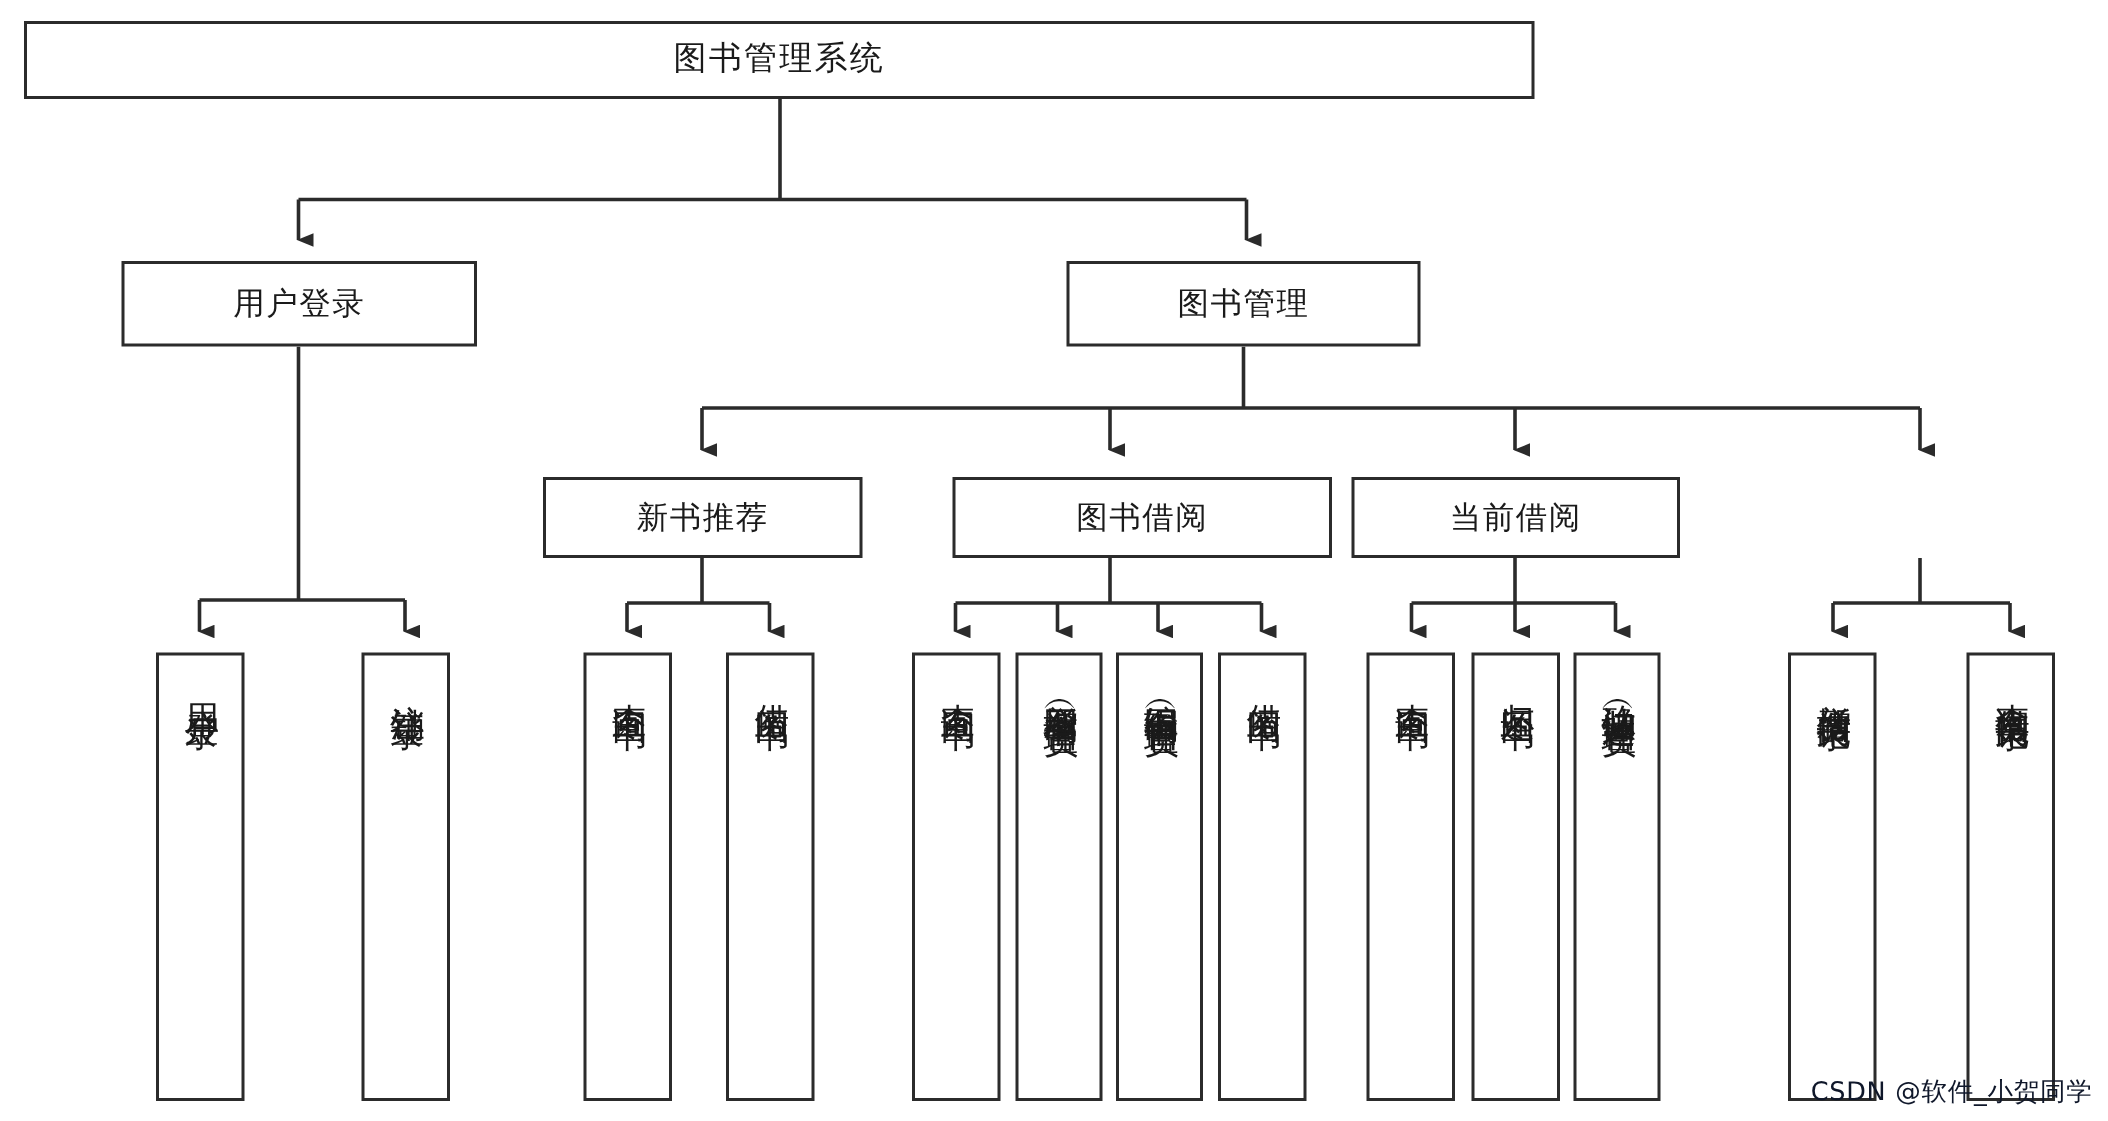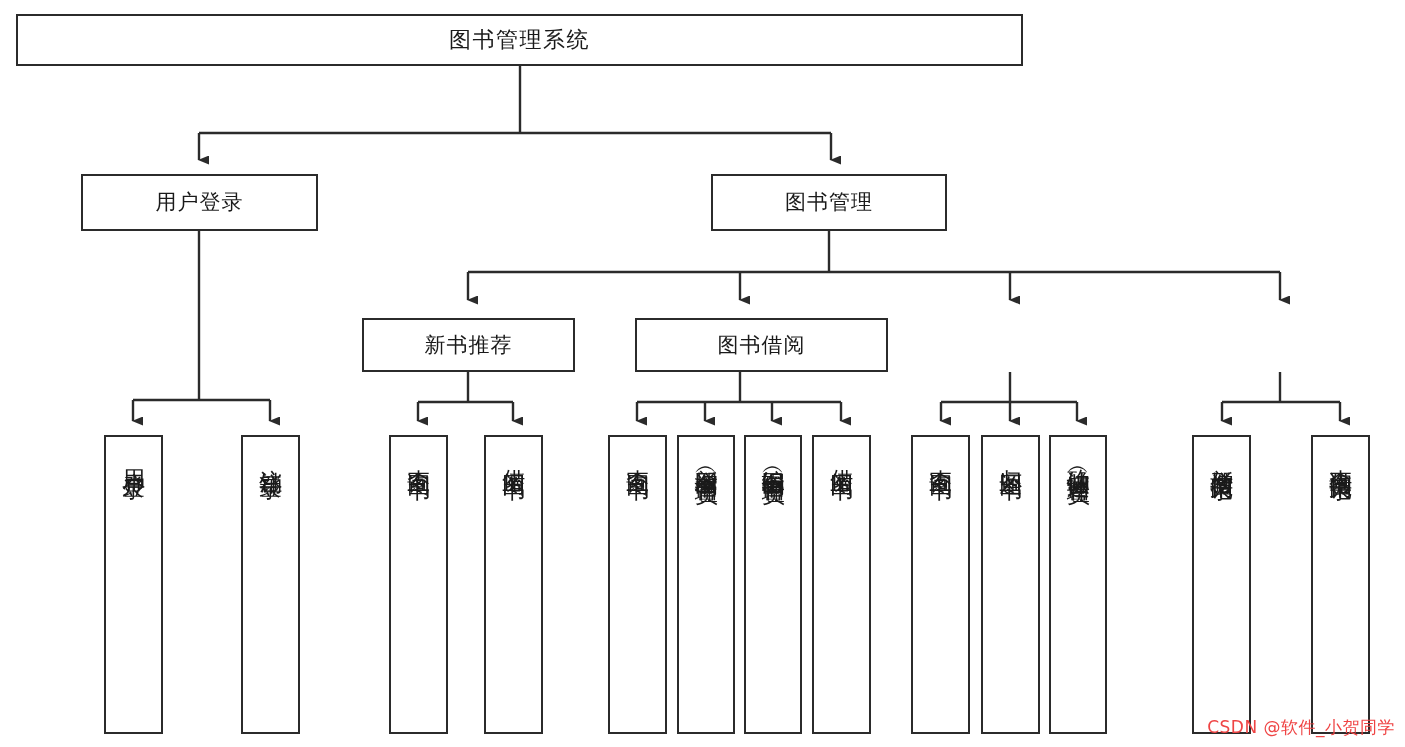--- a/index.html
+++ b/index.html
@@ -17,21 +17,21 @@
   .node.h .lbl{font-size:21px;letter-spacing:1px;}
   .node.root .lbl{font-size:22px;letter-spacing:1.5px;}
 
   
   .node.v{align-items:flex-start;justify-content:center;padding-top:14px;}
   .node.v .lbl{writing-mode:vertical-rl;text-orientation:upright;
                font-size:23px;line-height:1.02;letter-spacing:3px;
                white-space:normal;max-height:272px;}
   .node.v.tall .lbl{max-height:285px;letter-spacing:2px;}
 
-  .watermark{position:absolute;right:10px;bottom:8px;font-size:17px;color:#ef4444;
+  .watermark{position:absolute;right:10px;bottom:8px;font-size:17px;color:#0f172a;
              letter-spacing:.5px;white-space:nowrap;}
 </style>
 </head>
 <body>
 
 <div id="diagram">
 
   <svg class="edges" viewBox="0 0 1405 747" xmlns="http://www.w3.org/2000/svg">
     <defs>
       <marker id="arw" markerWidth="9" markerHeight="11" refX="4.5" refY="10" orient="auto" markerUnits="userSpaceOnUse">
@@ -92,20 +92,23 @@
   <div class="node h" style="left:362px;top:318px;width:213px;height:54px;">
     <span class="lbl">新书推荐</span>
   </div>
 
   <div class="node h" style="left:711px;top:174px;width:236px;height:57px;">
     <span class="lbl">图书管理</span>
   </div>
   <div class="node h" style="left:635px;top:318px;width:253px;height:54px;">
     <span class="lbl">图书借阅</span>
   </div>
+  <div class="node h" style="left:901px;top:318px;width:219px;height:54px;">
+    <span class="lbl">当前借阅</span>
+  </div>
 
   <div class="node v" style="left:104px;top:435px;width:59px;height:299px;">
     <span class="lbl">用户登录</span>
   </div>
   <div class="node v" style="left:241px;top:435px;width:59px;height:299px;">
     <span class="lbl">注销登录</span>
   </div>
 
   <div class="node v" style="left:389px;top:435px;width:59px;height:299px;">
     <span class="lbl">查询图书</span>

